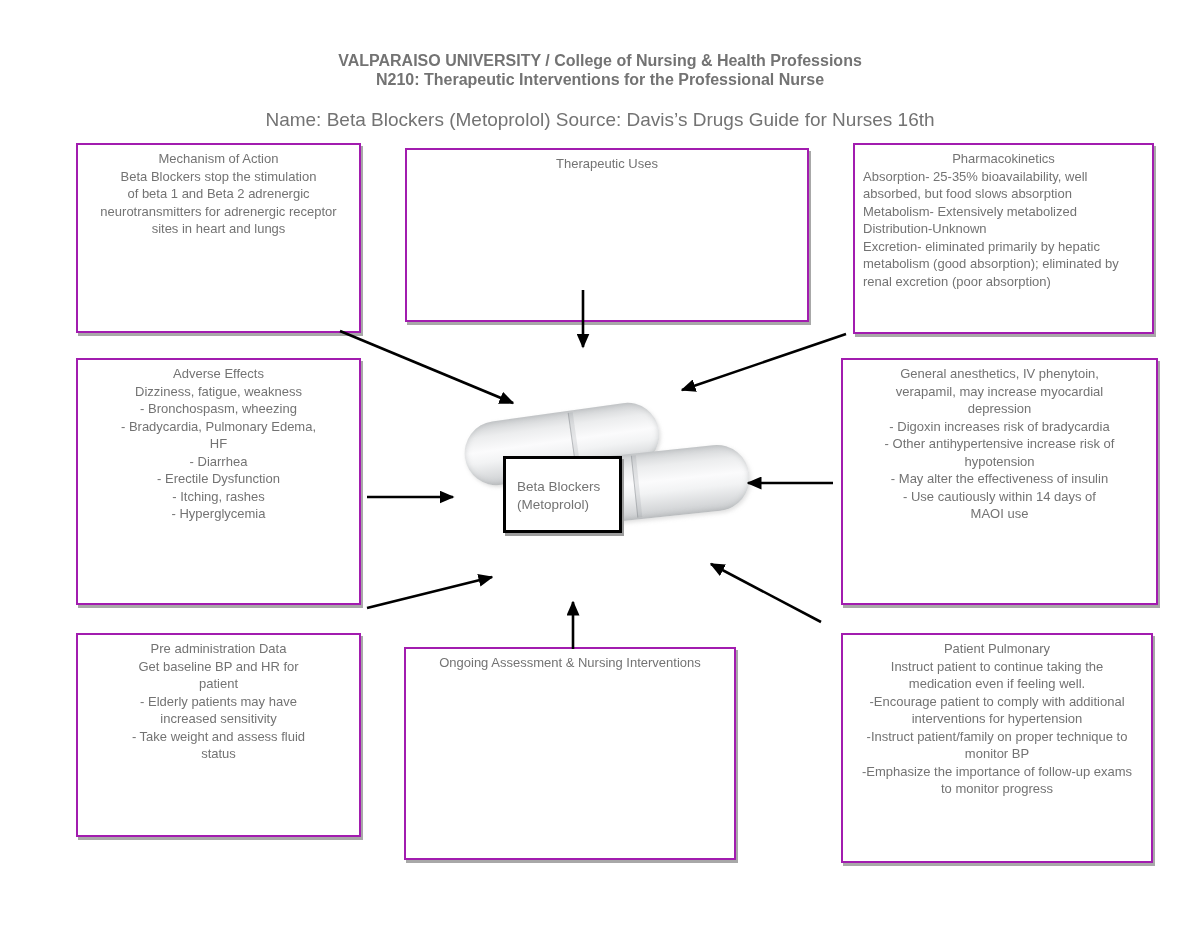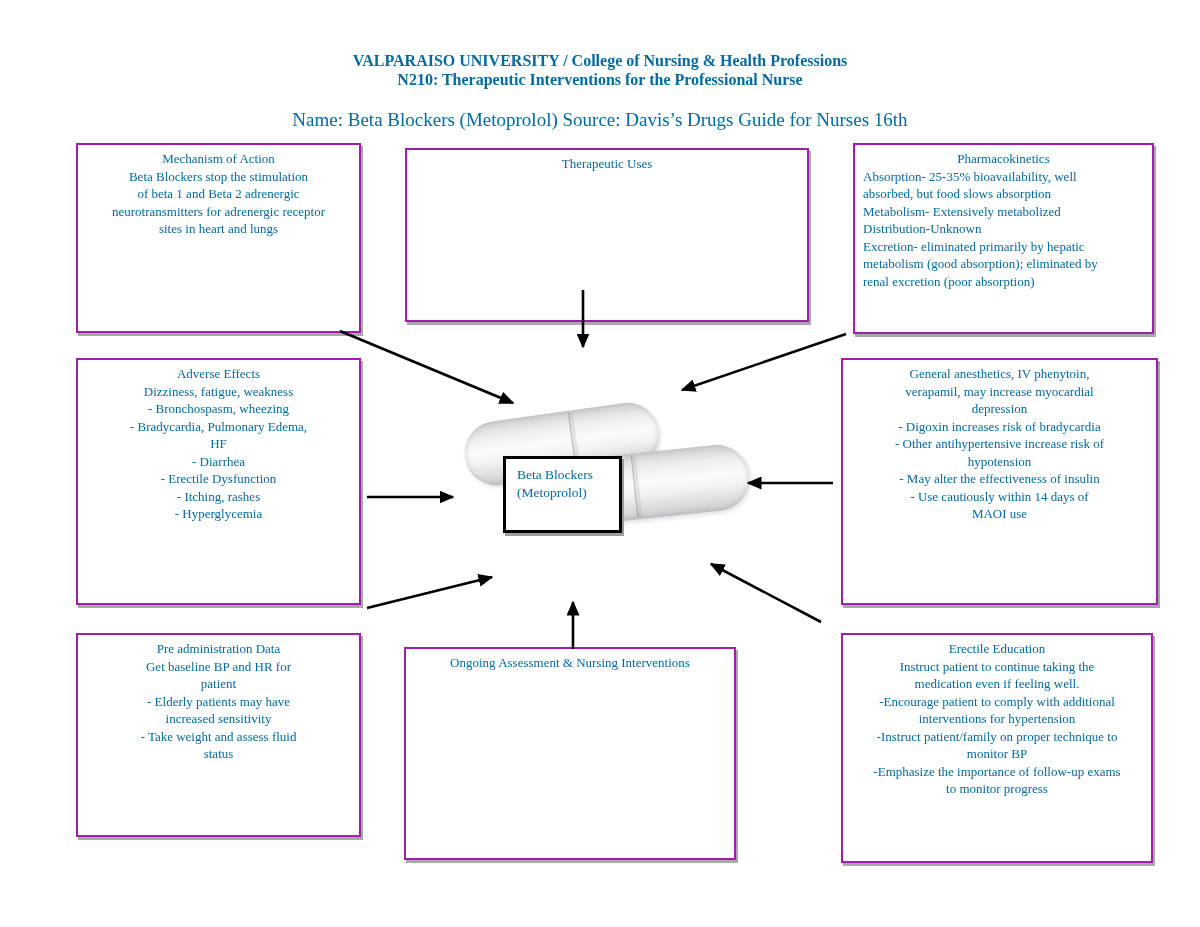--- a/index.html
+++ b/index.html
@@ -1,18 +1,18 @@
 <!DOCTYPE html>
 <html><head>
 <meta charset="utf-8">
 <style>
   html,body{margin:0;padding:0;background:#ffffff;}
   #page{
     position:relative;width:1200px;height:927px;background:#ffffff;overflow:hidden;
-    font-family:Liberation Serif, serif;color:#0369a1;
+    font-family:Liberation Sans, sans-serif;color:#737373;
   }
   
   .hdr{position:absolute;left:0;width:1200px;text-align:center;}
   .hdr-bold{font-weight:bold;font-size:16px;line-height:19px;}
   #hdr1{top:51px;}
   #hdr2{top:70px;}
   #nameline{top:109px;font-size:19px;font-weight:normal;}
   
   .box{
     position:absolute;background:#ffffff;border:2px solid #a21caf;
@@ -41,21 +41,21 @@
     content:"";position:absolute;top:2px;bottom:2px;left:55%;width:4px;
     background:rgba(140,145,150,0.18);border-left:1px solid rgba(130,135,140,0.45);
   }
   #capsule-back{left:464px;top:412px;width:196px;height:64px;transform:rotate(-8deg);}
   #capsule-front{left:550px;top:452px;width:200px;height:66px;transform:rotate(-6deg);}
   #capsule-front::after{left:42%;}
   
   #center-label{
     position:absolute;left:503px;top:456px;width:119px;height:77px;box-sizing:border-box;
     background:#ffffff;border:3px solid #000;box-shadow:2px 3px 0 #9c9c9c;
-    font-size:13.5px;line-height:18px;padding:7px 6px 0 11px;white-space:pre-wrap;
+    font-size:13.5px;line-height:18px;padding:19px 6px 0 11px;white-space:pre-wrap;
   }
   
   #arrows{position:absolute;left:0;top:0;width:1200px;height:927px;pointer-events:none;}
   #arrows line{stroke:#000;stroke-width:2.6;}
 </style>
 </head>
 <body>
 
 <div id="page">
 
@@ -124,21 +124,21 @@
 increased sensitivity
 - Take weight and assess fluid
 status</div>
   </div>
 
   <div id="box-ongoing" class="box">
     <div class="box-title">Ongoing Assessment &amp; Nursing Interventions</div>
   </div>
 
   <div id="box-education" class="box">
-    <div class="box-title">Erectile Education</div>
+    <div class="box-title">Patient Pulmonary</div>
     <div class="box-body body-center">Instruct patient to continue taking the
 medication even if feeling well.
 -Encourage patient to comply with additional
 interventions for hypertension
 -Instruct patient/family on proper technique to
 monitor BP
 -Emphasize the importance of follow-up exams
 to monitor progress</div>
   </div>
 

